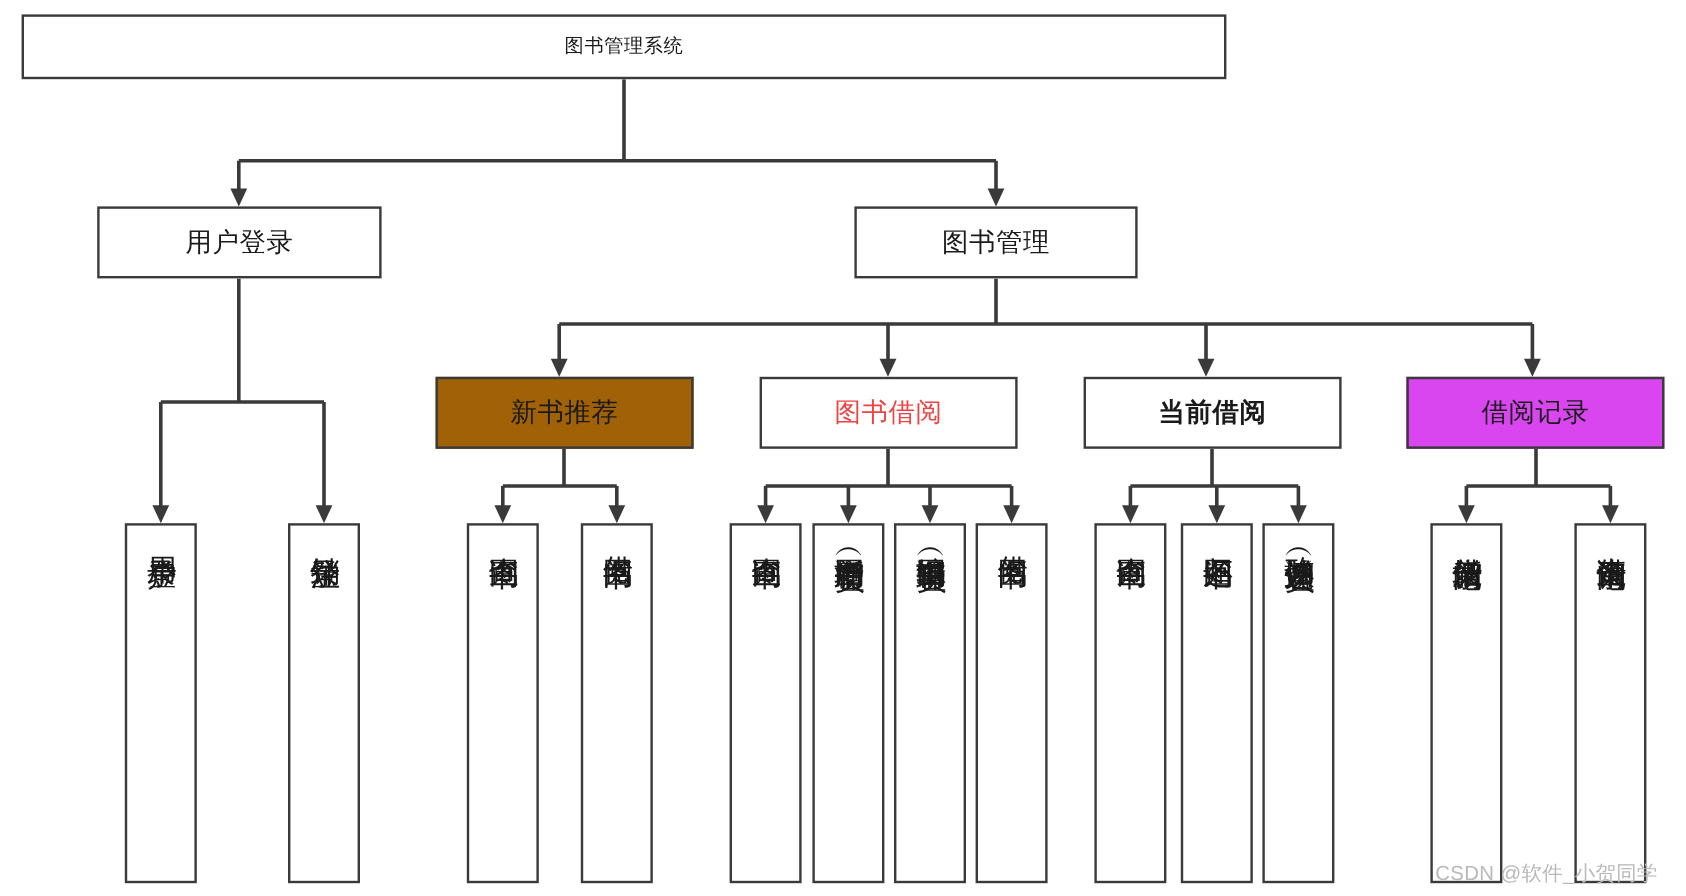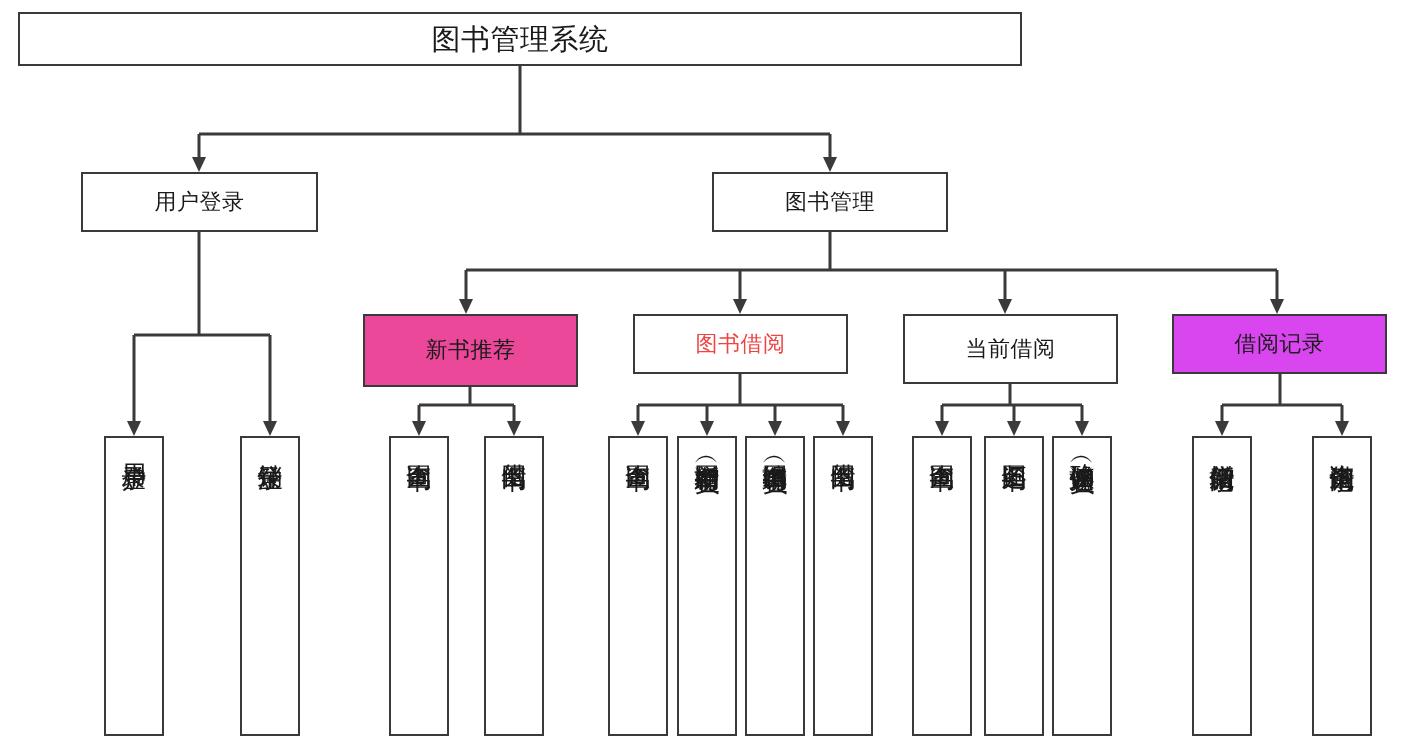--- a/index.html
+++ b/index.html
@@ -49,21 +49,21 @@
     justify-content: center;
     padding-top: 6px;
   }
   .node.vertical .node-label {
     writing-mode: vertical-rl;
     text-orientation: upright;
     font-size: 25px;
     line-height: 1.0;
     letter-spacing: 1px;
   }
-  .node.root .node-label { font-size: 29px; }
+  .node.root .node-label { font-size: 16px; }
   .watermark {
     position: absolute;
     font-size: 17px;
     color: #b9b9b9;
     white-space: nowrap;
     user-select: none;
     letter-spacing: 0.3px;
   }
 </style>
 </head>
@@ -115,27 +115,27 @@
   <div id="nodes">
       <div class="node horizontal root" style="left: 18px; top: 12px; width: 1004px; height: 54px; border-color: rgb(58, 58, 58); background: rgb(255, 255, 255); color: rgb(26, 26, 26);">
         <span class="node-label">图书管理系统</span>
       </div>
       <div class="node horizontal" style="left: 81px; top: 172px; width: 237px; height: 60px; border-color: rgb(58, 58, 58); background: rgb(255, 255, 255); color: rgb(26, 26, 26);">
         <span class="node-label">用户登录</span>
       </div>
       <div class="node horizontal" style="left: 712px; top: 172px; width: 236px; height: 60px; border-color: rgb(58, 58, 58); background: rgb(255, 255, 255); color: rgb(26, 26, 26); align-items: center;">
         <span class="node-label">图书管理</span>
       </div>
-      <div class="node horizontal" style="left: 363px; top: 314px; width: 215px; height: 73px; border-color: rgb(58, 58, 58); background: #ec4899; color: rgb(26, 26, 26);">
+      <div class="node horizontal" style="left: 363px; top: 314px; width: 215px; height: 60px; border-color: rgb(58, 58, 58); background: #a16207; color: rgb(26, 26, 26);">
         <span class="node-label">新书推荐</span>
       </div>
       <div class="node horizontal" style="left: 633px; top: 314px; width: 215px; height: 60px; border-color: rgb(58, 58, 58); background: rgb(255, 255, 255); color: #ef4444;">
         <span class="node-label">图书借阅</span>
       </div>
-      <div class="node horizontal" style="left: 903px; top: 314px; width: 215px; height: 70px; border-color: rgb(58, 58, 58); background: rgb(255, 255, 255); color: rgb(26, 26, 26);">
+      <div class="node horizontal" style="left: 903px; top: 314px; width: 215px; height: 60px; border-color: rgb(58, 58, 58); background: rgb(255, 255, 255); color: rgb(26, 26, 26); font-weight: bold;">
         <span class="node-label">当前借阅</span>
       </div>
       <div class="node horizontal" style="left: 1172px; top: 314px; width: 215px; height: 60px; border-color: rgb(58, 58, 58); background: #d946ef; color: rgb(26, 26, 26);">
         <span class="node-label">借阅记录</span>
       </div>
       <div class="node vertical" style="left: 104px; top: 436px; width: 60px; height: 300px; border-color: rgb(58, 58, 58); background: rgb(255, 255, 255); color: rgb(26, 26, 26);">
         <span class="node-label">用户登录</span>
       </div>
       <div class="node vertical" style="left: 240px; top: 436px; width: 60px; height: 300px; border-color: rgb(58, 58, 58); background: rgb(255, 255, 255); color: rgb(26, 26, 26);">
         <span class="node-label">注销登录</span>
@@ -167,13 +167,14 @@
       <div class="node vertical" style="left: 1052px; top: 436px; width: 60px; height: 300px; border-color: rgb(58, 58, 58); background: rgb(255, 255, 255); color: rgb(26, 26, 26);">
         <span class="node-label">确认归还（管理员）</span>
       </div>
       <div class="node vertical" style="left: 1192px; top: 436px; width: 60px; height: 300px; border-color: rgb(58, 58, 58); background: rgb(255, 255, 255); color: rgb(26, 26, 26);">
         <span class="node-label">新增借阅记录</span>
       </div>
       <div class="node vertical" style="left: 1312px; top: 436px; width: 60px; height: 300px; border-color: rgb(58, 58, 58); background: rgb(255, 255, 255); color: rgb(26, 26, 26);">
         <span class="node-label">查询借阅记录</span>
       </div>
     </div>
+  <div class="watermark" style="left: 1196px; top: 716px; color: rgb(185, 185, 185);">CSDN @软件_小贺同学</div>
 </div>
 
 </body></html>

